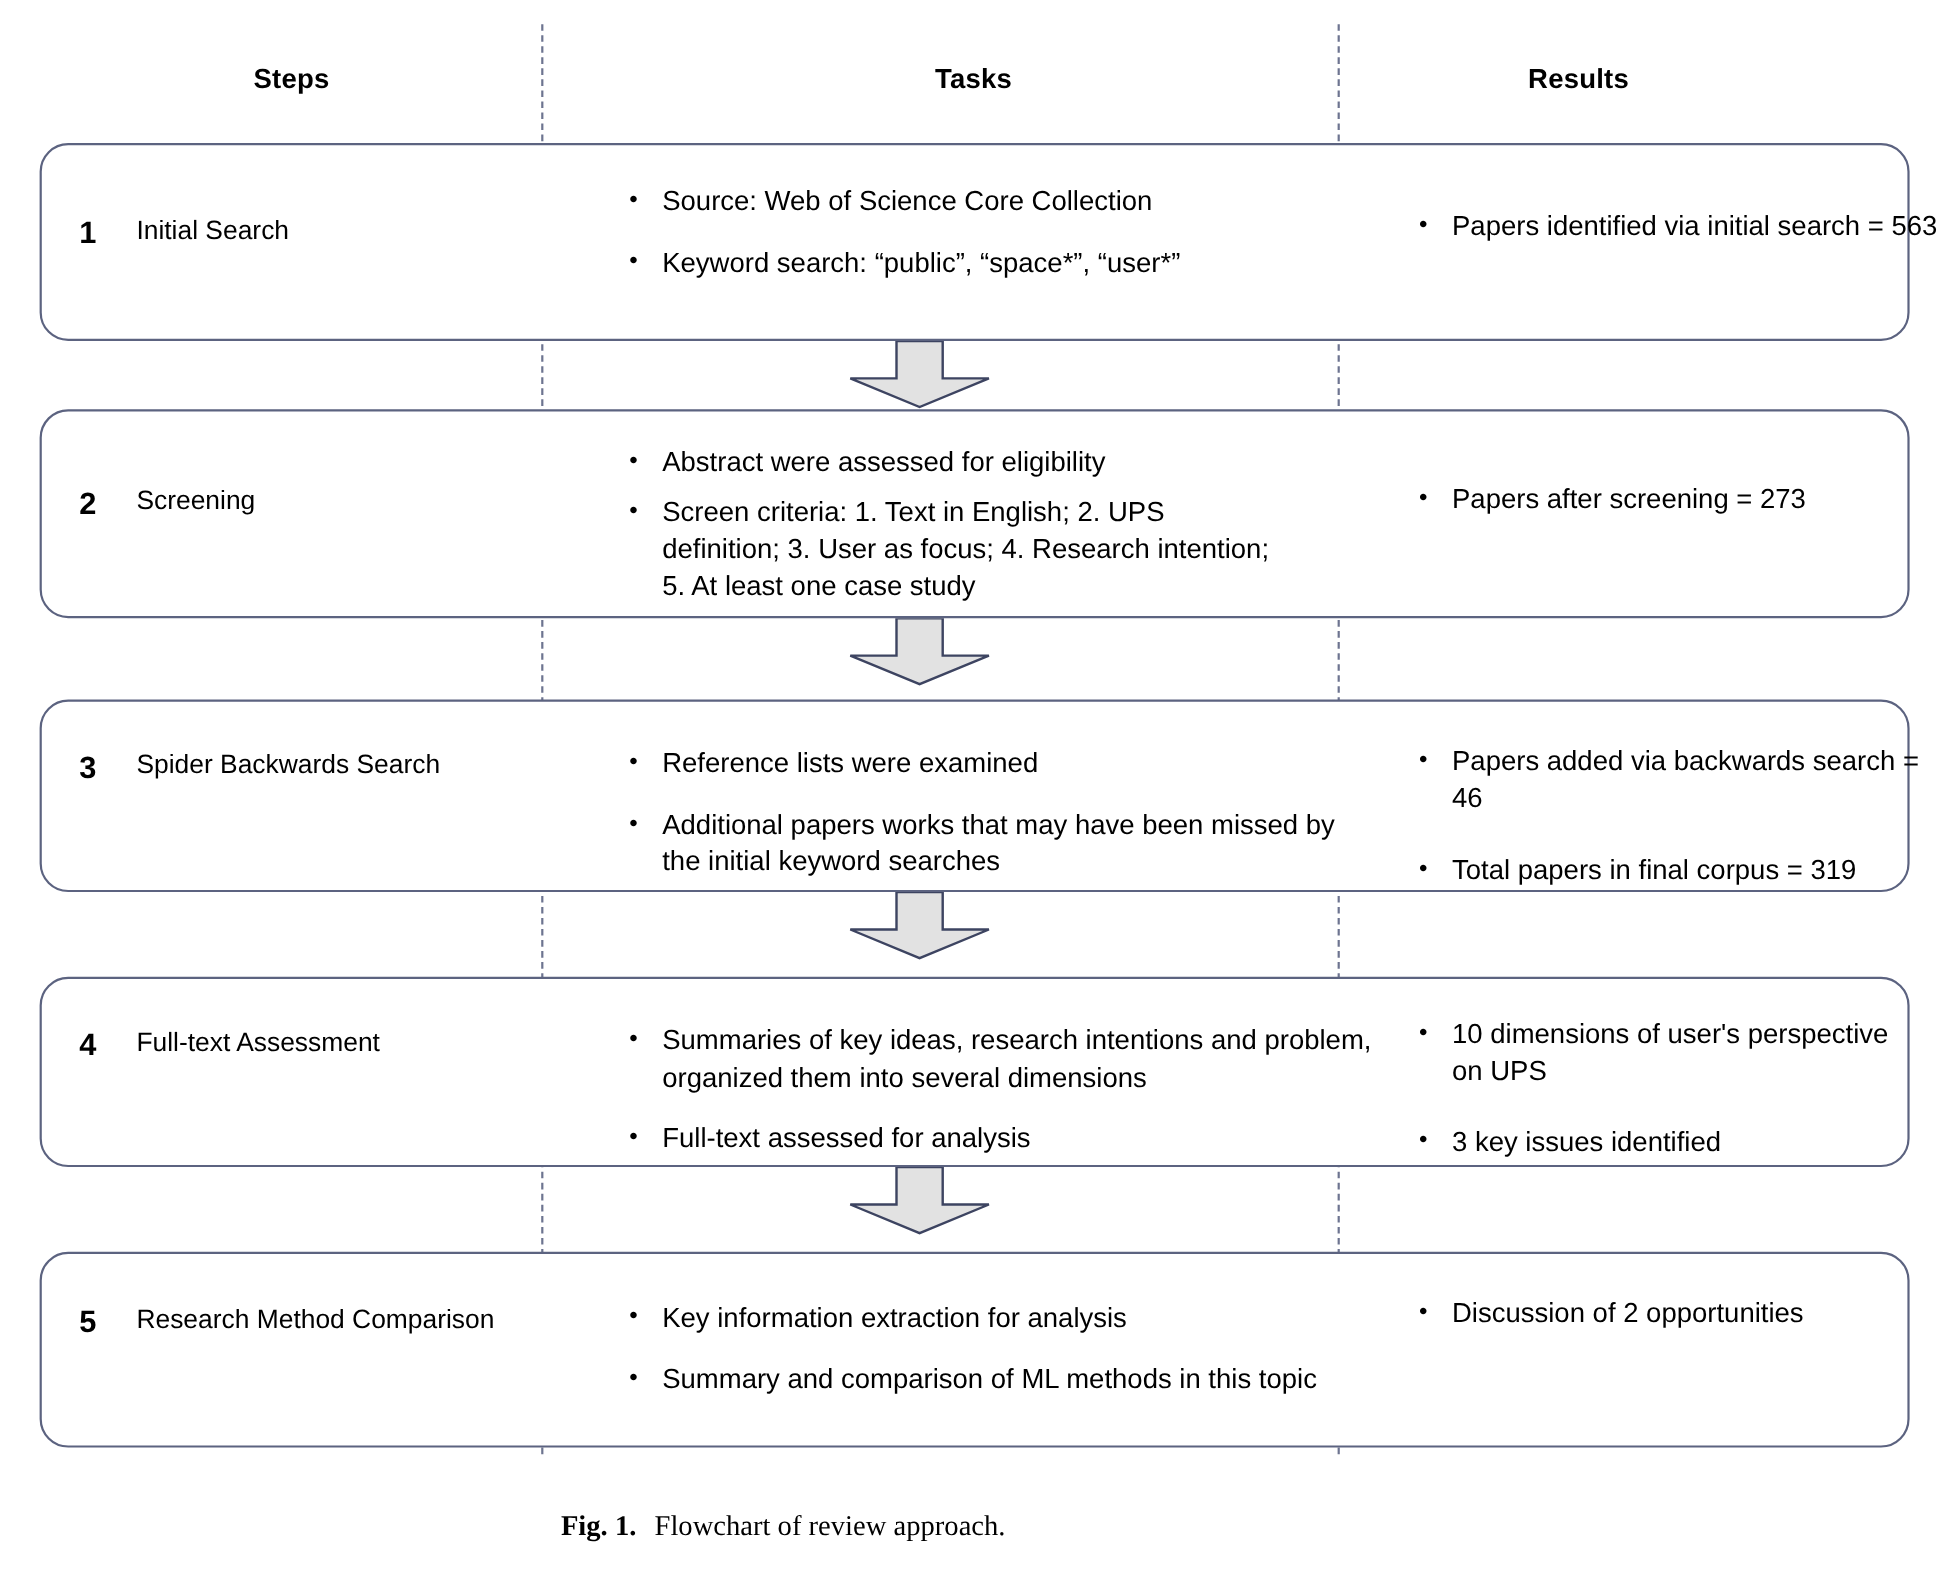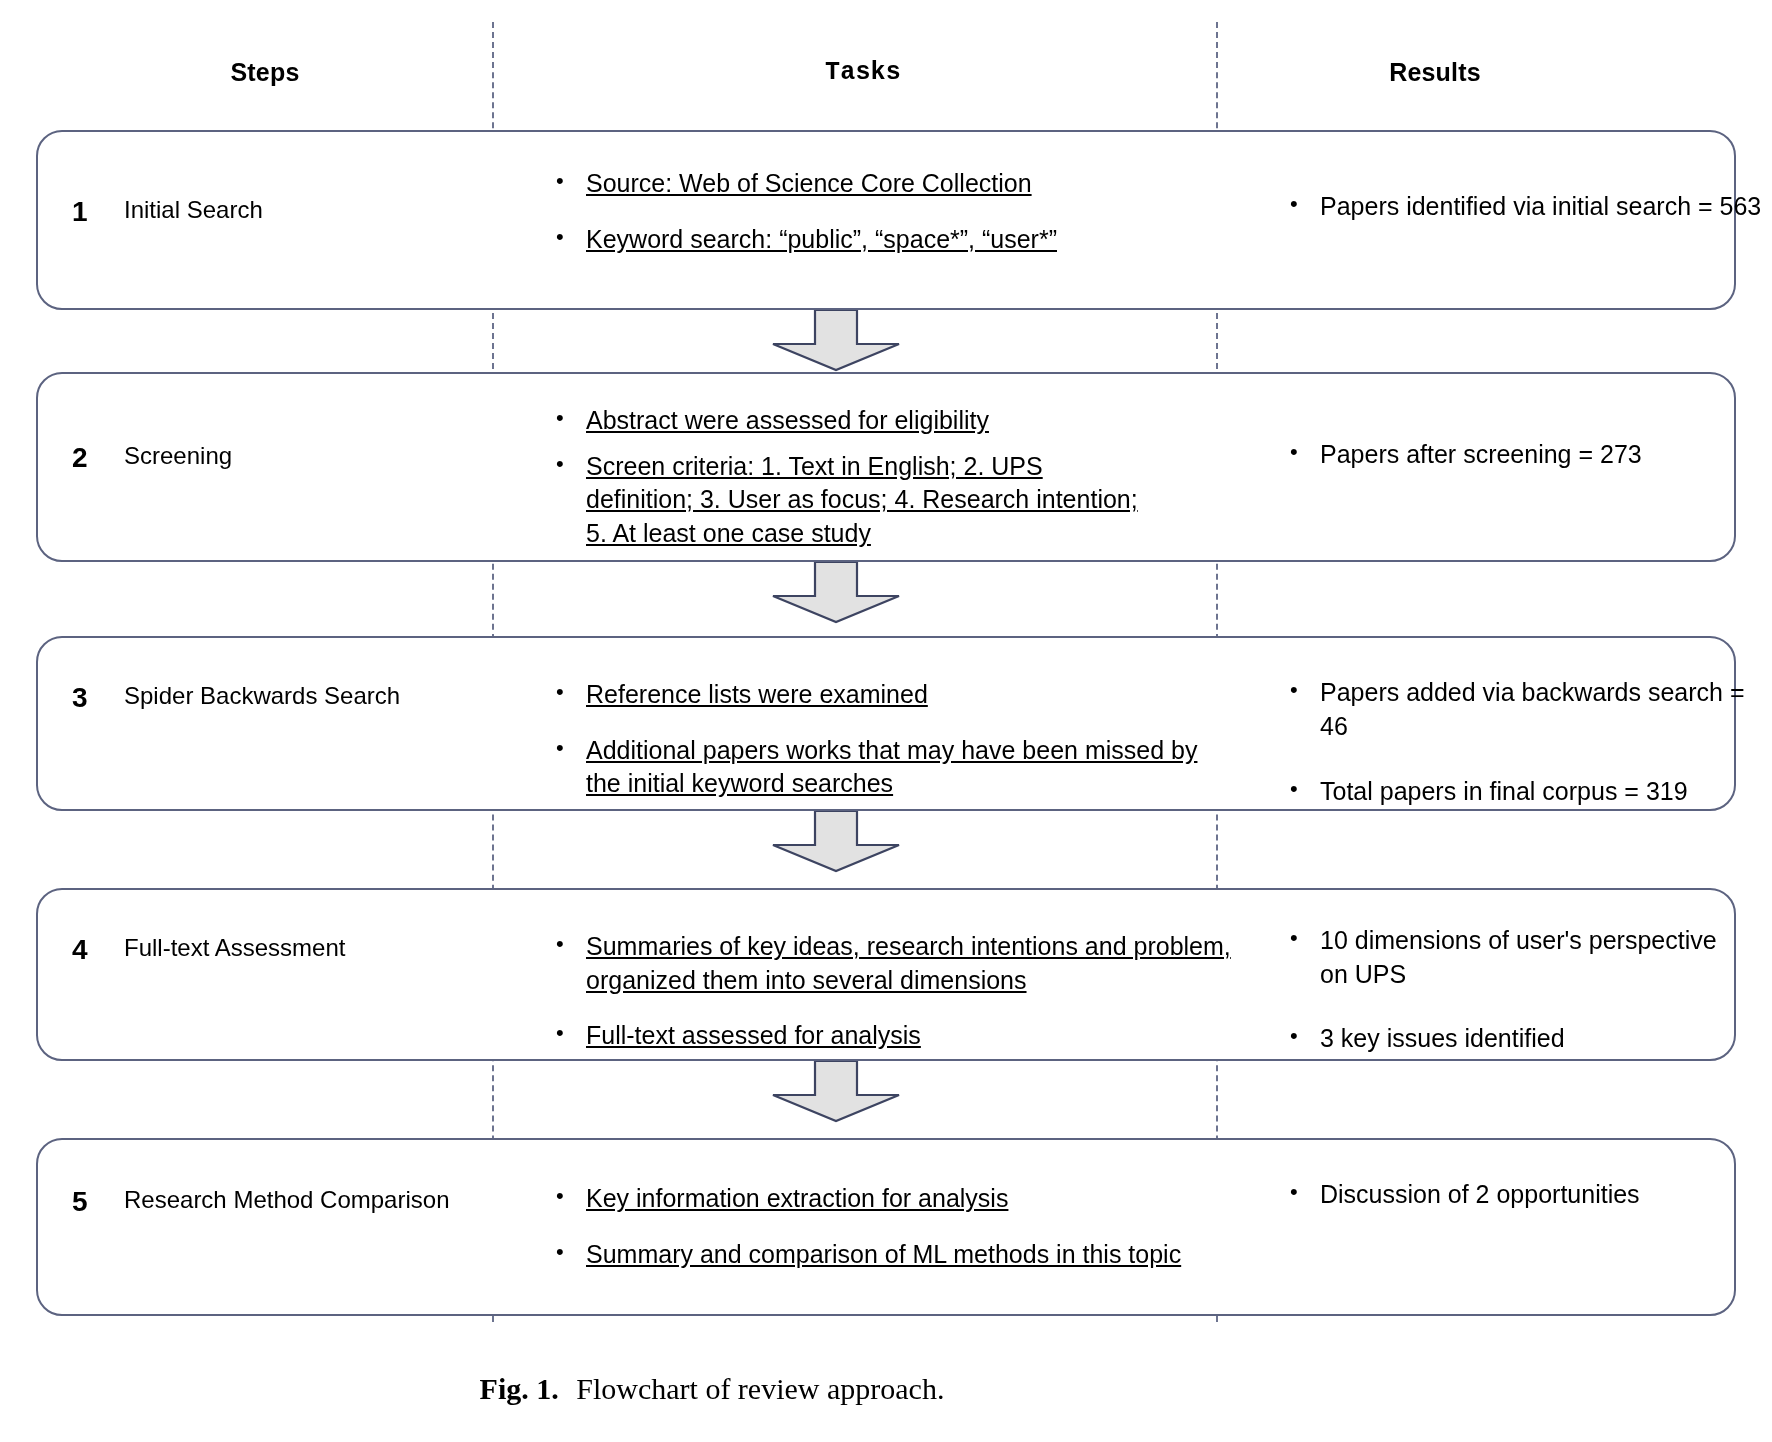--- a/index.html
+++ b/index.html
@@ -45,21 +45,21 @@
   }
   .col-header {
     position: absolute;
     font-weight: bold;
     font-size: 25px;
     letter-spacing: 0.2px;
     text-align: center;
     white-space: nowrap;
   }
   .col-header.steps   { left: 150px;  width: 230px; }
-  .col-header.tasks   { left: 748px;  width: 230px; font-family: Liberation Mono, monospace; }
+  .col-header.tasks   { left: 770px;  width: 230px; }
   .col-header.results { left: 1320px; width: 230px; }
 
   
   .step-box {
     position: absolute;
     left: 36px;
     width: 1700px;
     box-sizing: border-box;
     border: 2.5px solid #5c6380;
     border-radius: 26px;
@@ -88,21 +88,21 @@
   .step-title {
     font-size: 24px;
     line-height: 1.32;
     font-weight: normal;
   }
 
   .bullet-col {
     position: absolute;
     box-sizing: border-box;
   }
-  .bullet-col.tasks   { left: 476px;  width: 720px; padding-left: 36px; text-decoration: underline; }
+  .bullet-col.tasks   { left: 492px;  width: 720px; padding-left: 36px; }
   .bullet-col.results { left: 1216px; width: 540px; padding-left: 30px; }
 
   .bullet {
     position: relative;
     padding-left: 36px;
     font-size: 25px;
     line-height: 1.34;
     margin-bottom: 22px;
   }
   .bullet:last-child { margin-bottom: 0; }
@@ -124,21 +124,21 @@
   .arrow svg { display: block; width: 100%; height: 100%; }
 
   
   .caption {
     position: absolute;
     left: 0;
     top: 1372px;
     width: 1424px;
     text-align: center;
     font-family: "Liberation Serif", serif;
-    font-size: 30px;
+    font-size: 26px;
   }
   .caption .fignum { font-weight: bold; }
   .caption .captext { margin-left: 10px; }
 </style>
 </head>
 <body>
 
 <div id="figure">
 
   <div class="col-divider d1"></div>

